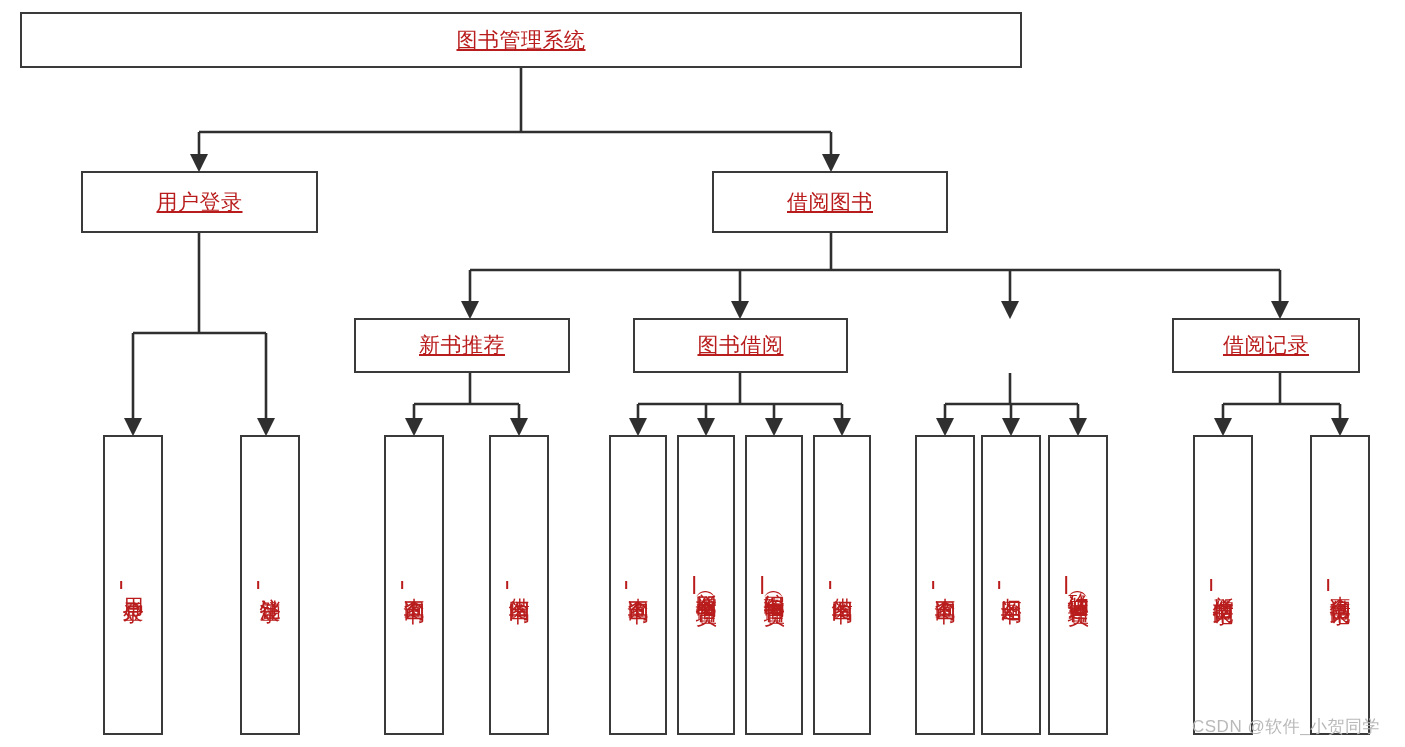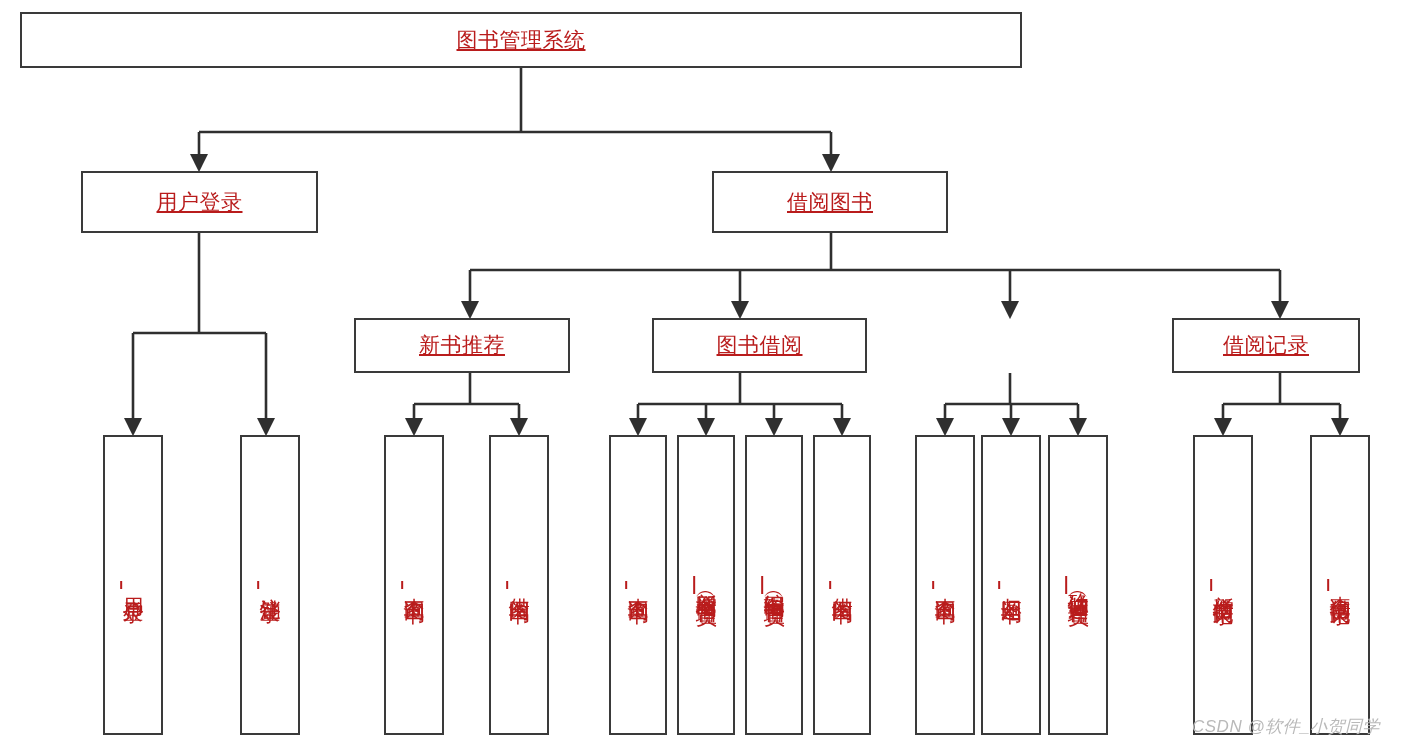--- a/index.html
+++ b/index.html
@@ -130,21 +130,21 @@
   </div>
 
   <div class="node" style="left:712px; top:171px; width:236px; height:62px;">
     <span class="label">借阅图书</span>
   </div>
 
   <div class="node" style="left:354px; top:318px; width:216px; height:55px;">
     <span class="label">新书推荐</span>
   </div>
 
-  <div class="node" style="left:633px; top:318px; width:215px; height:55px;margin-left:19px;">
+  <div class="node" style="left:633px; top:318px; width:215px; height:55px;">
     <span class="label">图书借阅</span>
   </div>
 
 
   <div class="node" style="left:1172px; top:318px; width:188px; height:55px;">
     <span class="label">借阅记录</span>
   </div>
 
   <div class="node vertical" style="left:103px; top:435px; width:60px; height:300px;">
     <span class="label">用户登录</span>
@@ -191,15 +191,15 @@
   </div>
 
   <div class="node vertical" style="left:1193px; top:435px; width:60px; height:300px;">
     <span class="label">新增借阅记录</span>
   </div>
 
   <div class="node vertical" style="left:1310px; top:435px; width:60px; height:300px;">
     <span class="label">查询借阅记录</span>
   </div>
 
-  <div class="watermark" style="left:1192px; top:715px;font-style:italic;">CSDN @软件_小贺同学</div>
+  <div class="watermark" style="left:1192px; top:715px;">CSDN @软件_小贺同学</div>
 
 </div>
 
 </body></html>

